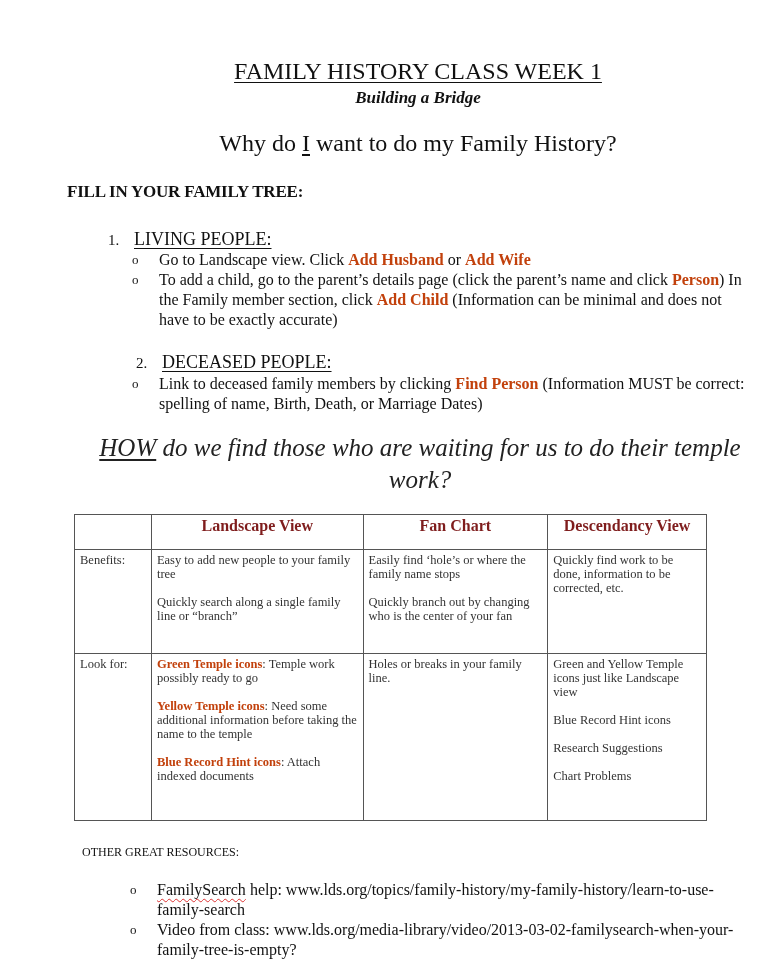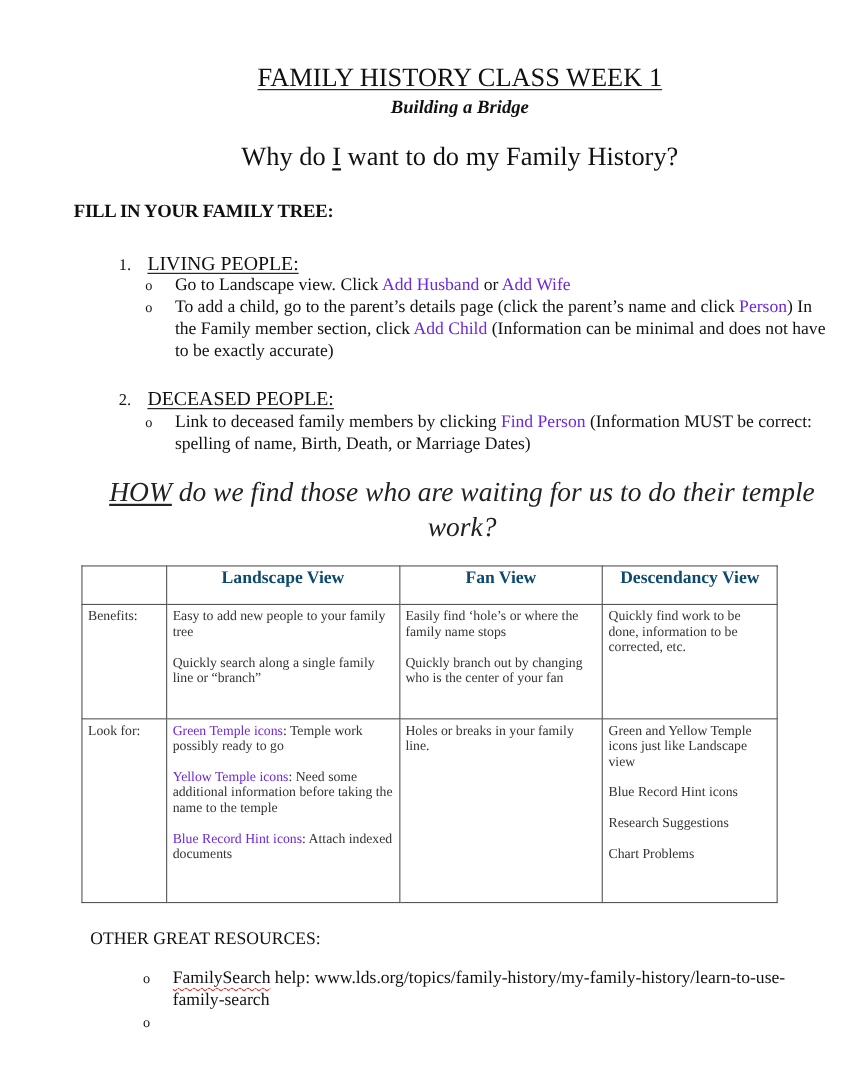--- a/index.html
+++ b/index.html
@@ -14,65 +14,65 @@
   .sec { left:108px; font-size:18px; }
   .sec .num { display:inline-block; width:26px; font-size:15px; }
   .sec .lbl { text-decoration:underline; text-underline-offset:3px; }
   .bullets { left:132px; width:620px; font-size:16px; line-height:20px; }
   .bullet { position:relative; padding-left:27px; }
   .bullet .dot { position:absolute; left:0; top:0; font-size:13px; }
   .how { left:70px; width:700px; top:432px; text-align:center; font-size:25px; font-style:italic; line-height:32px; color:#222; }
   .how u { text-underline-offset:3px; }
   table.grid { position:absolute; left:74px; top:514px; width:633px; border-collapse:collapse; font-size:12.5px; line-height:14px; color:#333; }
   table.grid td, table.grid th { border:1.5px solid #555; vertical-align:top; padding:3px 5px; }
-  table.grid th { font-size:16px; font-weight:bold; line-height:17px; text-align:center; padding:2px 4px; color:#0c4a6e; }
+  table.grid th { font-size:16px; font-weight:bold; line-height:17px; text-align:center; padding:2px 4px; color:#7f1d1d; }
   .gap { height:14px; }
-  .b { font-weight:normal; color:#6d28d9; }
-  .res-head { left:82px; top:845px; font-size:16px;text-align:right; }
+  .b { font-weight:bold; color:#c2410c; }
+  .res-head { left:82px; top:845px; font-size:12px;text-align:right; }
   .res-list { left:130px; width:630px; top:880px; font-size:16px; line-height:20px; }
   .spell { text-decoration:underline wavy #d33; text-decoration-thickness:1px; text-underline-offset:3px;text-align:center; }
 </style>
 </head>
 <body>
 
 <div class="abs title"><span>FAMILY HISTORY CLASS WEEK 1</span></div>
 <div class="abs subtitle">Building a Bridge</div>
 <div class="abs question"><span>Why do </span><u>I</u><span> want to do my Family History?</span></div>
 
 <div class="abs fill-head">FILL IN YOUR FAMILY TREE:</div>
 
 <div class="abs sec" style="top:229px;">
   <span class="num">1.</span><span class="lbl">LIVING PEOPLE:</span>
 </div>
 <div class="abs bullets" style="top:250px;" id="sec0">
     <div class="bullet"><span class="dot">o</span><span>Go to Landscape view. Click </span><span class="b">Add Husband</span><span> or </span><span class="b">Add Wife</span></div>
     <div class="bullet"><span class="dot">o</span><span>To add a child, go to the parent’s details page (click the parent’s name and click </span><span class="b">Person</span><span>) In the Family member section, click </span><span class="b">Add Child</span><span> (Information can be minimal and does not have to be exactly accurate)</span></div>
   </div>
 
-<div class="abs sec" style="top:352px;">
+<div class="abs sec" style="top:352px;margin-left:28px;">
   <span class="num">2.</span><span class="lbl">DECEASED PEOPLE:</span>
 </div>
 <div class="abs bullets" style="top:374px;" id="sec1">
     <div class="bullet"><span class="dot">o</span><span>Link to deceased family members by clicking </span><span class="b">Find Person</span><span> (Information MUST be correct: spelling of name, Birth, Death, or Marriage Dates)</span></div>
   </div>
 
 <div class="abs how"><u>HOW</u><span> do we find those who are waiting for us to do their temple work?</span></div>
 
 <table class="grid">
   <colgroup>
       <col style="width:77px">
       <col style="width:212px">
       <col style="width:185px">
       <col style="width:159px">
     </colgroup>
   <thead>
     <tr style="height:35px;">
       <th></th>
       <th>Landscape View</th>
-      <th>Fan View</th>
+      <th>Fan Chart</th>
       <th>Descendancy View</th>
     </tr>
   </thead>
   <tbody id="tbody">
       <tr style="height: 104px; margin-left: 36px;">
         <td>Benefits:</td>
         <td>
           <div><span>Easy to add new people to your family tree</span></div>
           <div class="gap"></div>
           <div><span>Quickly search along a single family line or “branch”</span></div>
@@ -112,14 +112,15 @@
 </table>
 
 <div class="abs res-head">OTHER GREAT RESOURCES:</div>
 <div class="abs res-list">
   <div class="bullet">
     <span class="dot">o</span>
     <span class="spell">FamilySearch</span><span> help: www.lds.org/topics/family-history/my-family-history/learn-to-use-family-search</span>
   </div>
   <div class="bullet">
     <span class="dot">o</span>
+    <span>Video from class: www.lds.org/media-library/video/2013-03-02-familysearch-when-your-family-tree-is-empty?</span>
   </div>
 </div>
 
 </body></html>

